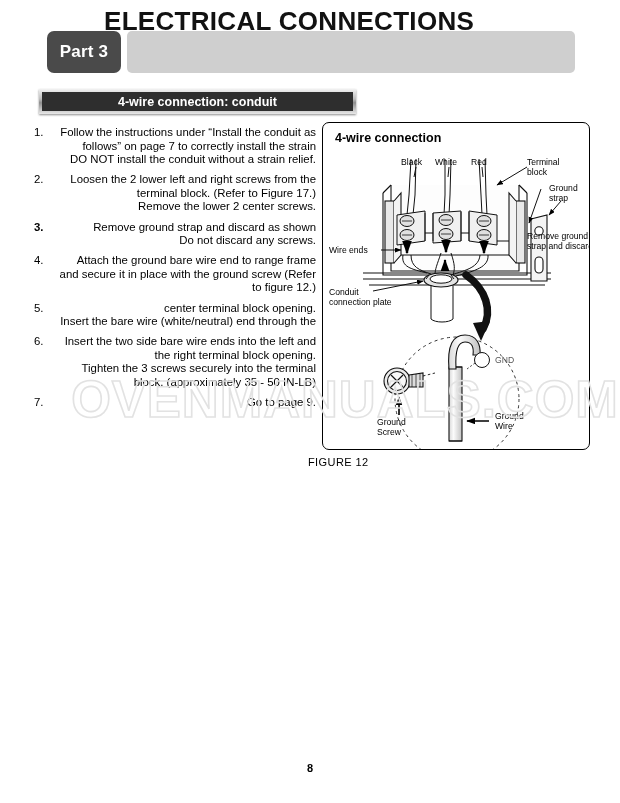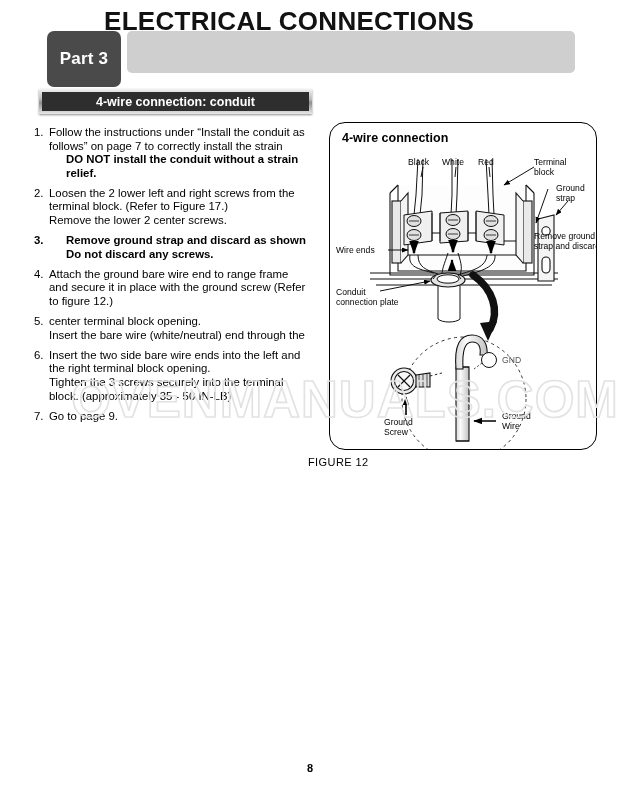--- a/index.html
+++ b/index.html
@@ -9,39 +9,39 @@
     font-family:"Liberation Sans", sans-serif;
     color:#000;
     overflow:hidden;
   }
 
   
   .header{
     position:absolute;left:47px;top:31px;width:528px;height:42px;
   }
   .part-badge{
-    position:absolute;left:0;top:0;width:74px;height:56px;
+    position:absolute;left:0;top:0;width:74px;height:42px;
     background:#4a4a4a;border-radius:7px;
     display:flex;align-items:center;justify-content:center;
     color:#fff;font-size:17px;font-weight:bold;letter-spacing:.2px;
   }
   .header-bar{
     position:absolute;left:80px;top:0;width:448px;height:42px;
     background:#cfcfcf;border-radius:5px;
   }
   .header-title{
     position:absolute;left:104px;top:0;height:42px;
     display:flex;align-items:center;
     font-size:26px;font-weight:bold;letter-spacing:.3px;
     color:#121212;
   }
 
   
   .subtitle-wrap{
-    position:absolute;left:39px;top:89px;width:273px;height:25px;
+    position:absolute;left:39px;top:89px;width:317px;height:25px;
     background:linear-gradient(to bottom,#f2f2f2 0%,#bdbdbd 40%,#8e8e8e 55%,#e8e8e8 100%);
     padding:3px;box-sizing:border-box;
     box-shadow:0 1px 2px rgba(0,0,0,.45);
   }
   .subtitle-inner{
     width:100%;height:100%;
     background:#2e2e2e;
     display:flex;align-items:center;justify-content:center;
     color:#fff;font-size:12.5px;font-weight:bold;
     box-sizing:border-box;
@@ -51,30 +51,30 @@
   .instructions{
     position:absolute;left:34px;top:126px;width:282px;
     font-size:11.4px;line-height:13.6px;
   }
   .step{
     display:flex;margin-bottom:6.5px;
   }
   .step-num{
     width:15px;flex:0 0 15px;text-align:left;
   }
-  .step-body{flex:1;}
+  .step-body{flex:1;text-align:right;}
   .step-line{display:block;}
-  .b{font-weight:bold;margin-left:17px;}
+  .b{font-weight:normal;margin-left:17px;}
   .step.bold,.step.bold .step-num{font-weight:bold;}
 
   
   .figure-box{
     position:absolute;left:322px;top:122px;width:268px;height:328px;
-    border:1.4px solid #000;border-radius:16px;
-    background:#fff;box-sizing:border-box;overflow:hidden;margin-left:7px;
+    border:1.4px solid #000;border-radius:7px;
+    background:#fff;box-sizing:border-box;overflow:hidden;
   }
   .figure-title{
     position:absolute;left:12px;top:8px;
     font-size:12.5px;font-weight:bold;
   }
   .figure-caption{
     position:absolute;left:308px;top:456px;width:268px;
     text-align:left;font-size:11px;font-weight:normal;letter-spacing:.4px;
   }
   .fig-svg{position:absolute;left:0;top:0;width:268px;height:328px;}

